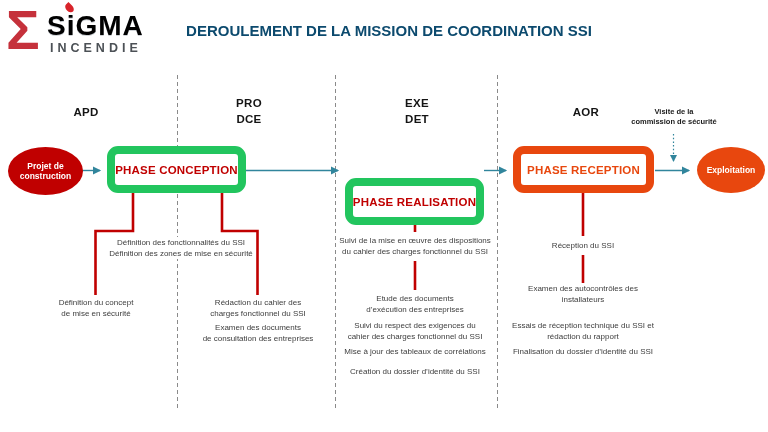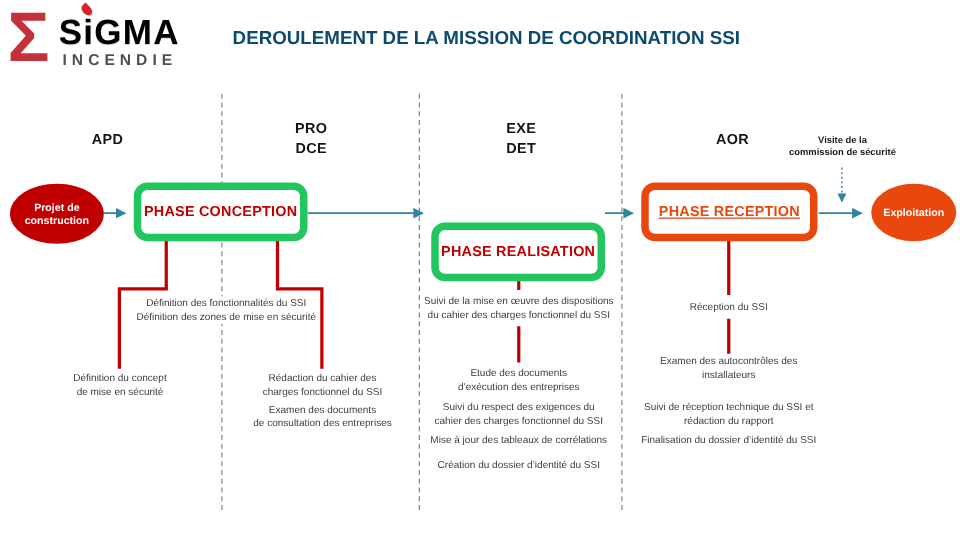--- a/index.html
+++ b/index.html
@@ -21,24 +21,24 @@
 
   .title{position:absolute;left:389px;top:22px;transform:translateX(-50%);white-space:nowrap;
     font-size:15px;font-weight:700;color:#0c4a6e;}
 
   .stage{position:absolute;transform:translateX(-50%);text-align:center;font-size:11.5px;
     font-weight:700;color:#141414;line-height:16px;letter-spacing:0.3px;white-space:nowrap;}
 
   .visite{position:absolute;left:674px;top:107px;transform:translateX(-50%);text-align:center;
     font-size:7.5px;font-weight:700;color:#1a1a1a;line-height:10px;white-space:nowrap;}
 
-  .phase{position:absolute;box-sizing:border-box;background:#fff;border:6px solid #22c55e;
+  .phase{position:absolute;box-sizing:border-box;background:#fff;border:8px solid #22c55e;
     border-radius:11px;display:flex;align-items:center;justify-content:center;
     font-size:11.5px;font-weight:700;color:#C00000;letter-spacing:0.2px;white-space:nowrap;}
-  .phase.orange{border-color:#E8470E;color:#E8470E;text-decoration:underline;}
+  .phase.orange{border-color:#E8470E;color:#E8470E;}
 
   .bubble{position:absolute;border-radius:50%;background:#C00000;color:#fff;display:flex;
     flex-direction:column;align-items:center;justify-content:center;text-align:center;
     font-size:8.5px;font-weight:700;line-height:10px;}
   .bubble.orange{background:#E8470E;}
 
   .note{position:absolute;transform:translateX(-50%);text-align:center;font-size:8px;
     line-height:11px;color:#3d3d3d;white-space:nowrap;background:#ffffff;}
 </style>
 </head>
@@ -151,20 +151,20 @@
   </div>
 
   <div class="note" style="left:583px;top:240px;">
     <div>Réception du SSI</div>
   </div>
   <div class="note" style="left:583px;top:283px;">
     <div>Examen des autocontrôles des</div>
     <div>installateurs</div>
   </div>
   <div class="note" style="left:583px;top:320px;">
-    <div>Suivi de réception technique du SSI et</div>
+    <div>Essais de réception technique du SSI et</div>
     <div>rédaction du rapport</div>
   </div>
   <div class="note" style="left:583px;top:346px;">
     <div>Finalisation du dossier d’identité du SSI</div>
   </div>
 
 </div>
 
 </body></html>

